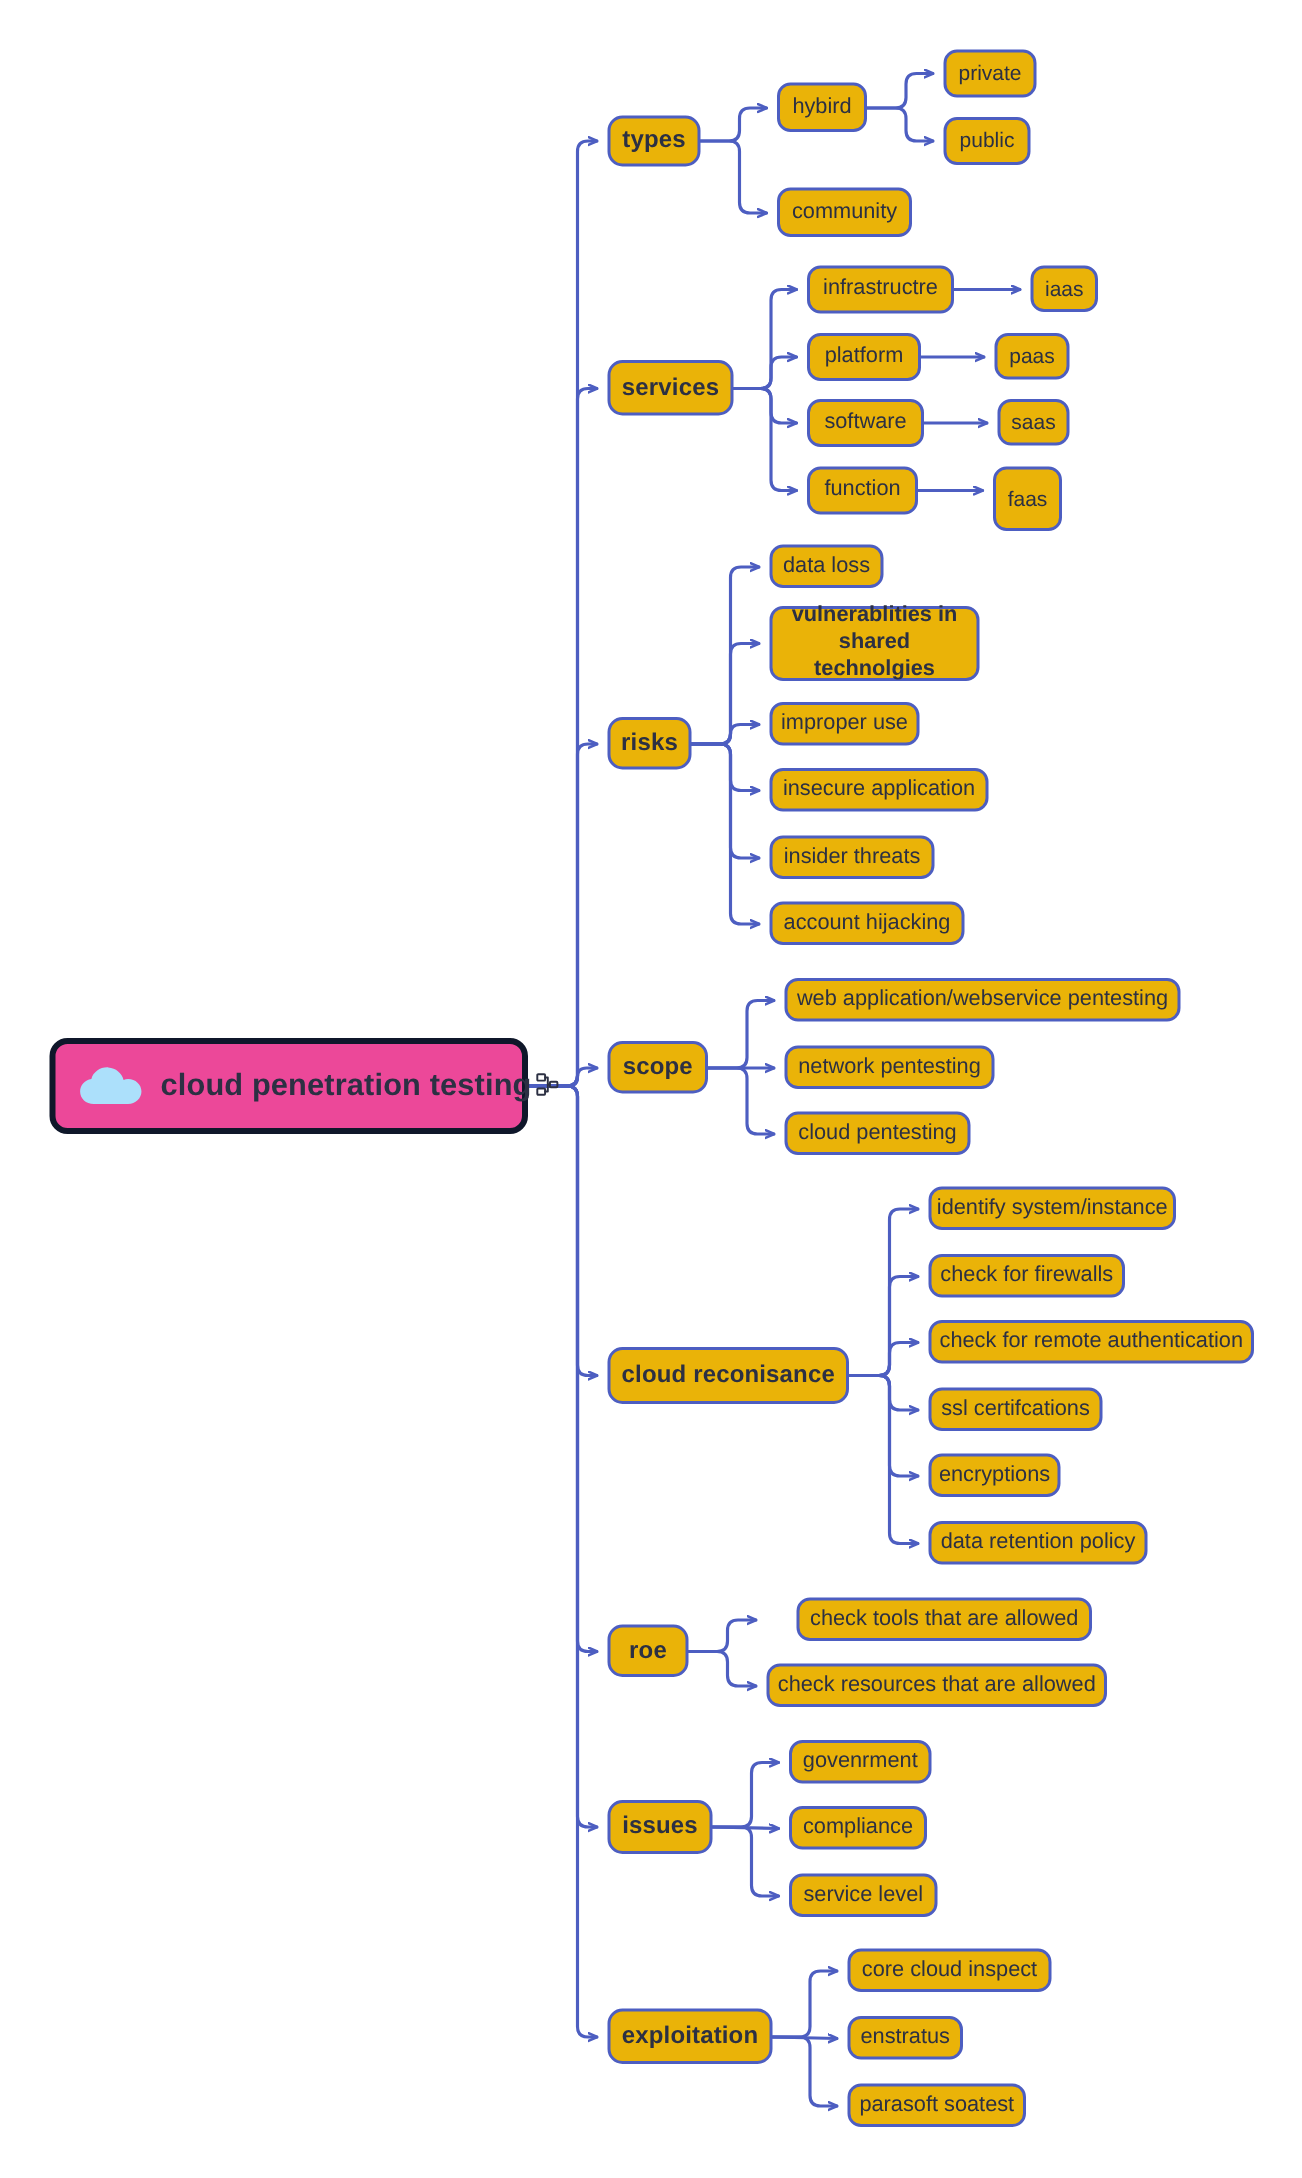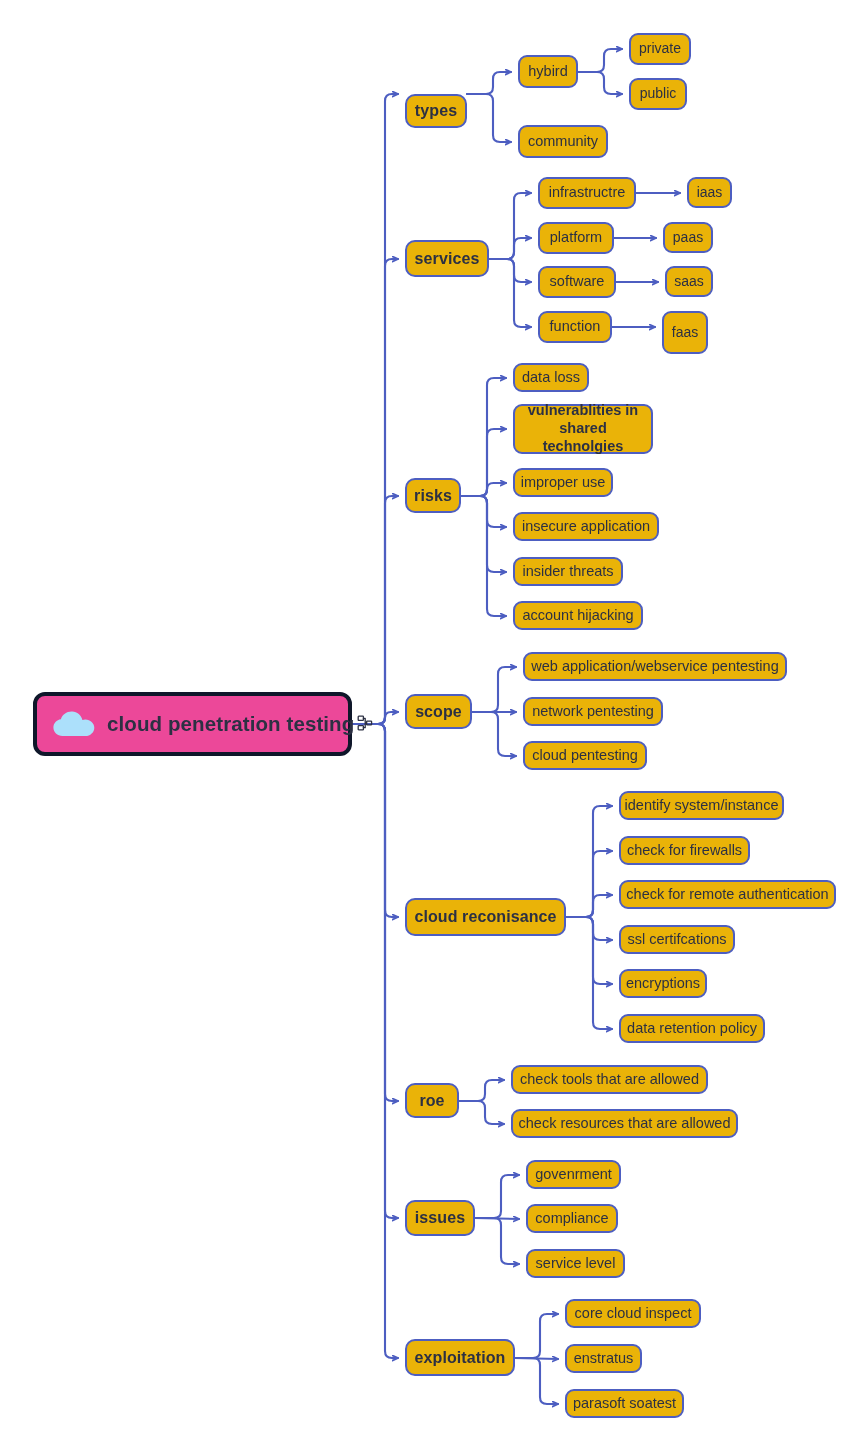--- a/index.html
+++ b/index.html
@@ -159,21 +159,21 @@
       <svg viewBox="0 0 16 16" width="16" height="16">
         <rect x="1.2" y="1.2" width="5.2" height="4.2" rx="0.6" fill="none" stroke="#2c3043" stroke-width="1.3"></rect>
         <rect x="9.6" y="6.2" width="5.0" height="3.6" rx="0.6" fill="none" stroke="#2c3043" stroke-width="1.3"></rect>
         <rect x="1.2" y="10.6" width="5.2" height="4.2" rx="0.6" fill="none" stroke="#2c3043" stroke-width="1.3"></rect>
         <path d="M6.4,3.3 L8.2,3.3 L8.2,8.0 L9.6,8.0 M8.2,8.0 L8.2,12.7 L6.4,12.7" fill="none" stroke="#2c3043" stroke-width="1.3" stroke-linecap="round" stroke-linejoin="round"></path>
       </svg>
     </span>
   </div>
 
   <div id="nodes-layer">
-      <div class="node lvl1" style="left: 405px; top: 77px; width: 62px; height: 34px; margin-top: 17px;">
+      <div class="node lvl1" style="left: 405px; top: 77px; width: 62px; height: 34px;">
         <span>types</span>
       </div>
       <div class="node" style="left: 518px; top: 55px; width: 60px; height: 33px;">
         <span>hybird</span>
       </div>
       <div class="node leaf2" style="left: 629px; top: 33px; width: 62px; height: 32px;">
         <span>private</span>
       </div>
       <div class="node leaf2" style="left: 629px; top: 78px; width: 58px; height: 32px;">
         <span>public</span>
@@ -258,21 +258,21 @@
       </div>
       <div class="node" style="left: 619px; top: 969px; width: 88px; height: 29px;">
         <span>encryptions</span>
       </div>
       <div class="node" style="left: 619px; top: 1014px; width: 146px; height: 29px;">
         <span>data retention policy</span>
       </div>
       <div class="node lvl1" style="left: 405px; top: 1083px; width: 54px; height: 35px;">
         <span>roe</span>
       </div>
-      <div class="node" style="left: 511px; top: 1065px; width: 197px; height: 29px; align-items: center;">
+      <div class="node" style="left: 531px; top: 1065px; width: 197px; height: 29px; align-items: center;">
         <span>check tools that are allowed</span>
       </div>
       <div class="node" style="left: 511px; top: 1109px; width: 227px; height: 29px;">
         <span>check resources that are allowed</span>
       </div>
       <div class="node lvl1" style="left: 405px; top: 1200px; width: 70px; height: 36px;">
         <span>issues</span>
       </div>
       <div class="node" style="left: 526px; top: 1160px; width: 95px; height: 29px;">
         <span>govenrment</span>

